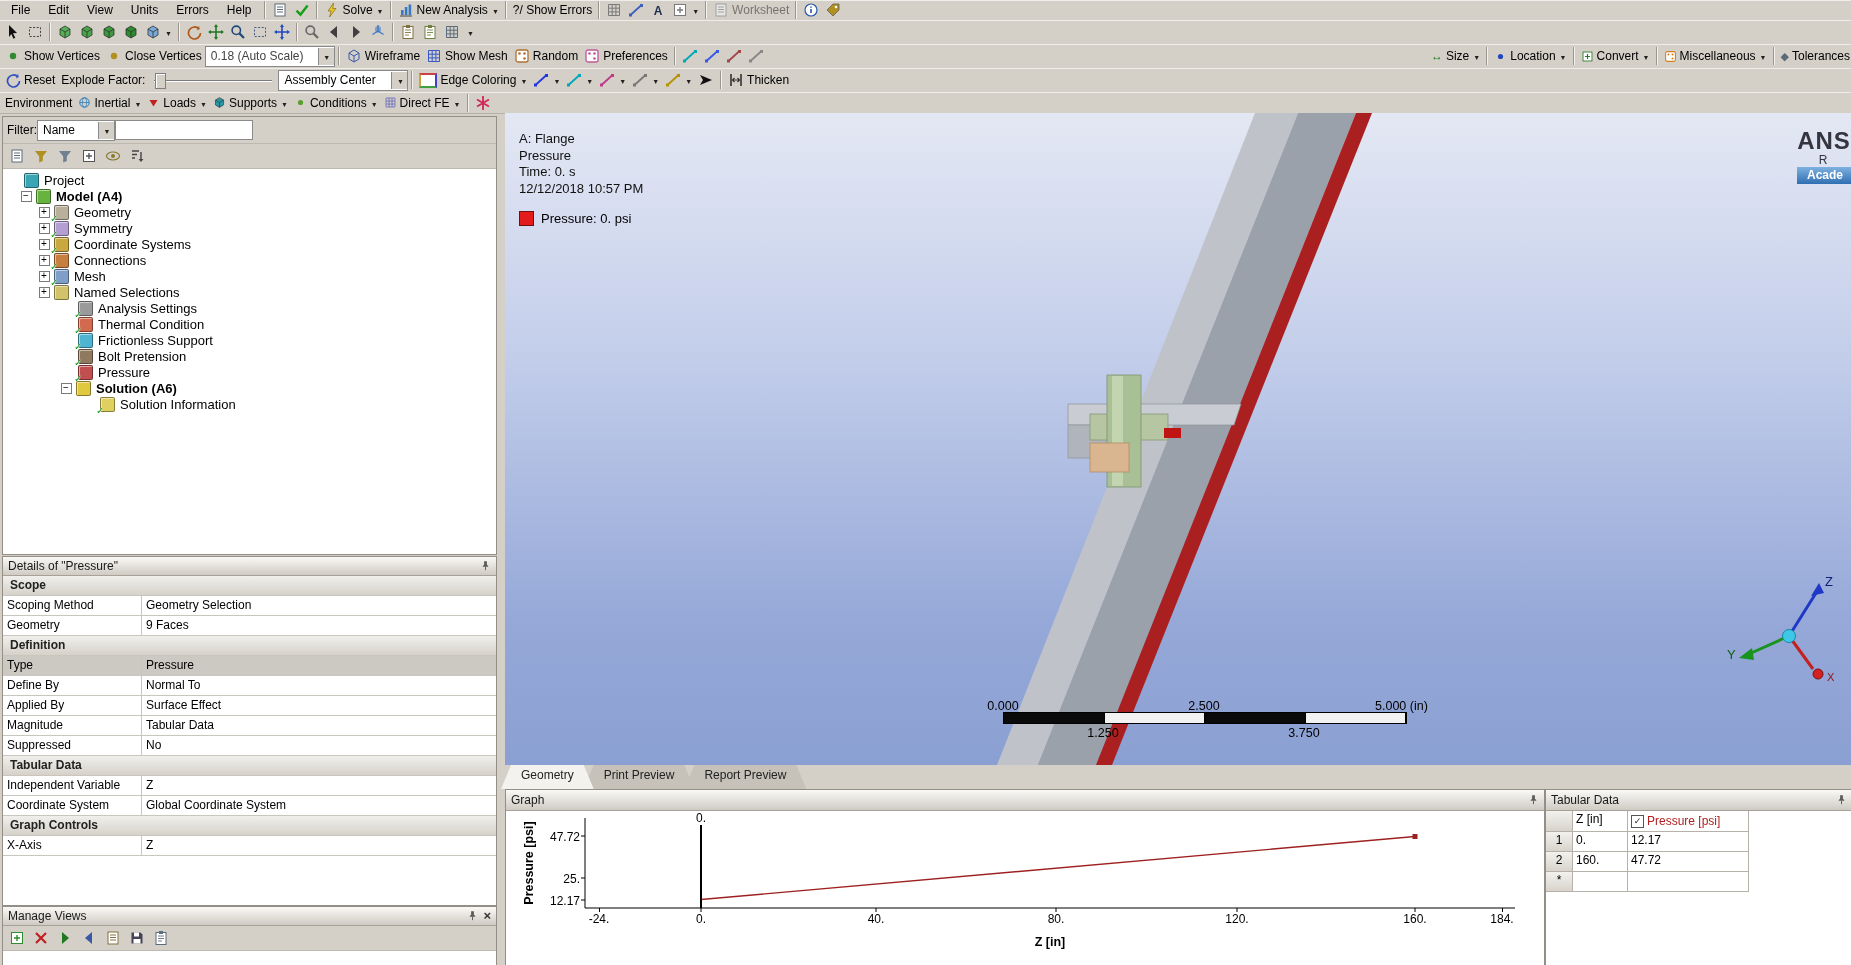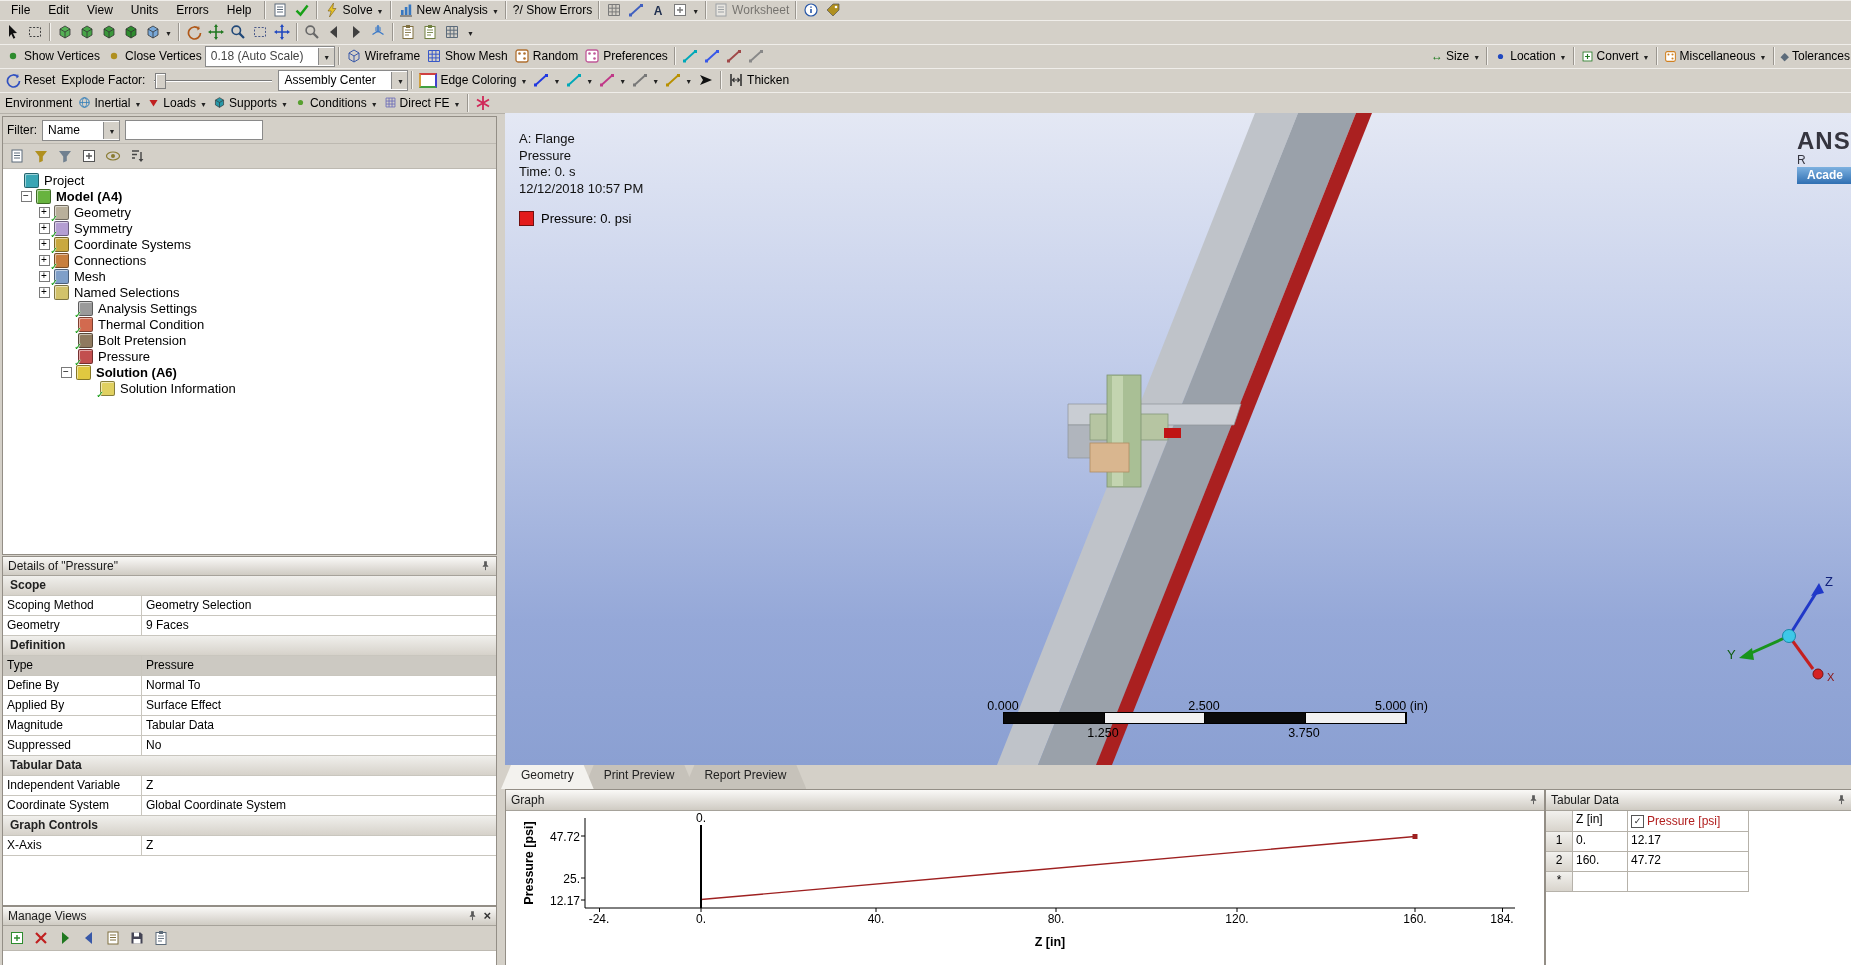--- a/index.html
+++ b/index.html
@@ -57,21 +57,21 @@
   .dlabel{width:130px;border-right:1px solid #c9c6be;padding:2px 4px;background:#fff;overflow:hidden;white-space:nowrap}
   .dvalue{flex:1;padding:2px 4px;background:#fff;overflow:hidden;white-space:nowrap}
   .dcat{flex:1;background:linear-gradient(#f0efec,#d6d2ca);font-weight:bold;padding:2px 4px 2px 7px;color:#222}
   .selrow .dlabel,.selrow .dvalue{background:#ccc9c2}
   
   #viewport{left:505px;top:113px;width:1346px;height:652px;position:absolute;overflow:hidden;
             background:linear-gradient(180deg,#e4e8f4 0%,#c2cdea 38%,#95a8d8 78%,#8ba0d2 100%)}
   .vann{position:absolute;left:14px;top:18px;line-height:16.5px;font-size:13px;color:#111}
   .legend{position:absolute;left:14px;top:98px;display:flex;align-items:center;gap:7px;font-size:13px}
   .legend .swatch{width:13px;height:13px;background:#e31b1b;border:1px solid #701010}
-  .logo{position:absolute;right:0;top:16px;text-align:left;color:#35353f}
+  .logo{position:absolute;right:0;top:16px;text-align:center;color:#35353f}
   .logo .l1{font-size:24px;font-weight:bold;letter-spacing:1px;line-height:24px}
   .logo .l2{font-size:12px;line-height:14px;padding-right:2px}
   .logo .l3{margin-top:0;display:inline-block;background:linear-gradient(#7db1e0,#2f6fb2);color:#fff;
             font-size:12px;font-weight:bold;padding:1px 8px 2px 10px}
   .rulerbox{position:absolute;left:430px;top:586px;width:580px;height:44px;font-size:12.5px;color:#000}
   .rulerbar{position:absolute;left:68px;top:13px;width:402px;height:10px;border:1px solid #000;display:flex;background:#fff}
   .rseg{flex:1}
   .rseg.k{background:#0a0a0a}
   .rseg.w{background:#f2f2f2;border-left:1px solid #000;border-right:1px solid #000}
   .rlab{position:absolute;width:60px;text-align:center}
@@ -635,21 +635,21 @@
   </span>
   <span class="sep"></span>
   <span class="tbtn">
       <svg class="ti" style="color:#d02858">
         <use href="#i-star"></use>
       </svg>
     </span>
 </div>
 
 <div class="panel" id="outline-panel" style="left:2px;top:116px;width:493px;height:437px">
-  <div class="grayrow" style="height:26px;padding:0 4px;gap:5px">
+  <div class="grayrow" style="height:26px;padding:0 4px;">
     <span>Filter:</span>
     <span class="combo" style="width:76px">
       <span class="val" style="color:#000">Name</span>
       <span class="btn">
           <span class="dd"></span>
         </span>
     </span>
     <input style="width: 130px; height: 18px; border: 1px solid rgb(138, 138, 138); font: inherit; padding: 0px 3px;" value="">
   </div>
   <div class="grayrow" style="height:24px;padding:0 3px;gap:2px">
@@ -727,20 +727,25 @@
     </div>
     <div class="trow" style="padding-left:58px">
       <span class="spc"></span>
         <span class="ticn checked" style="background:#9a9a9a"></span>
       <span>Analysis Settings</span>
     </div>
     <div class="trow" style="padding-left:58px">
       <span class="spc"></span>
         <span class="ticn checked" style="background:#d26a4f"></span>
       <span>Thermal Condition</span>
+    </div>
+    <div class="trow" style="padding-left:58px">
+      <span class="spc"></span>
+        <span class="ticn checked" style="background:#4fb4d2"></span>
+      <span>Frictionless Support</span>
     </div>
     <div class="trow" style="padding-left:58px">
       <span class="spc"></span>
         <span class="ticn checked" style="background:#8f7a5f"></span>
       <span>Bolt Pretension</span>
     </div>
     <div class="trow" style="padding-left:58px">
       <span class="spc"></span>
         <span class="ticn checked" style="background:#c24f4f"></span>
       <span>Pressure</span>

